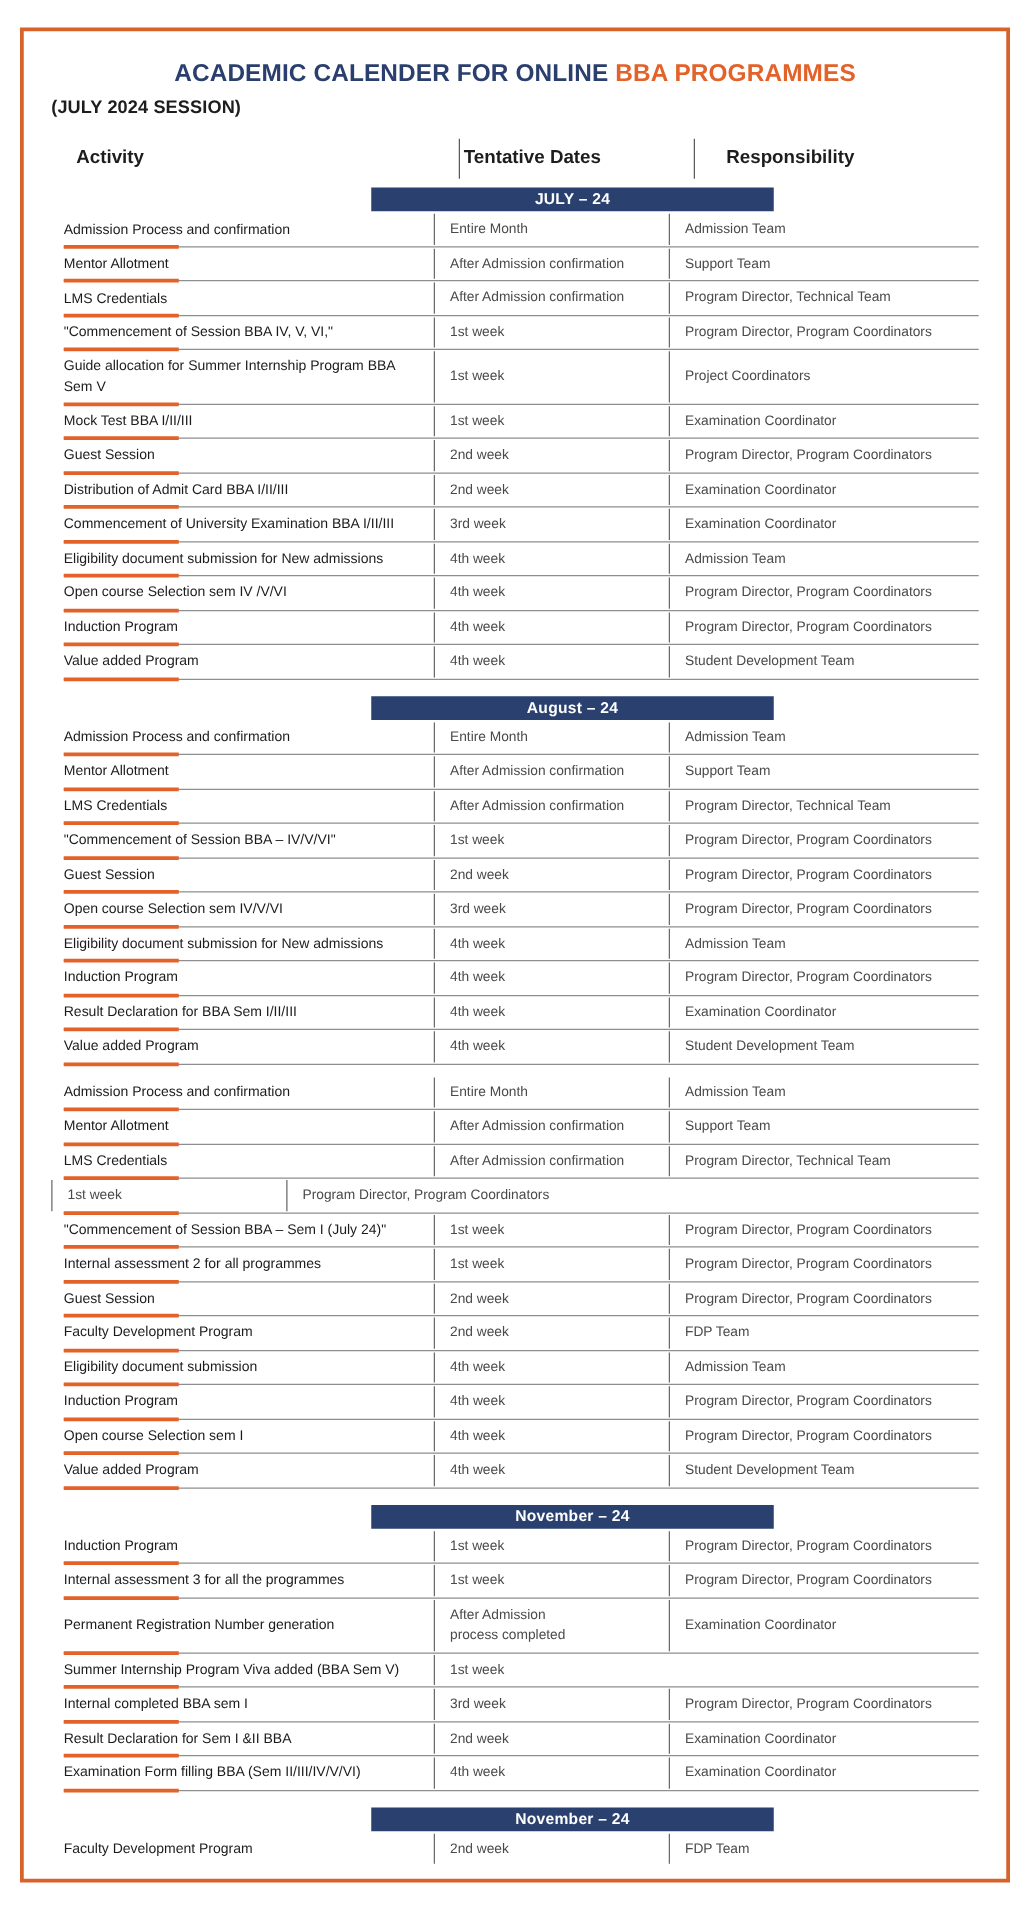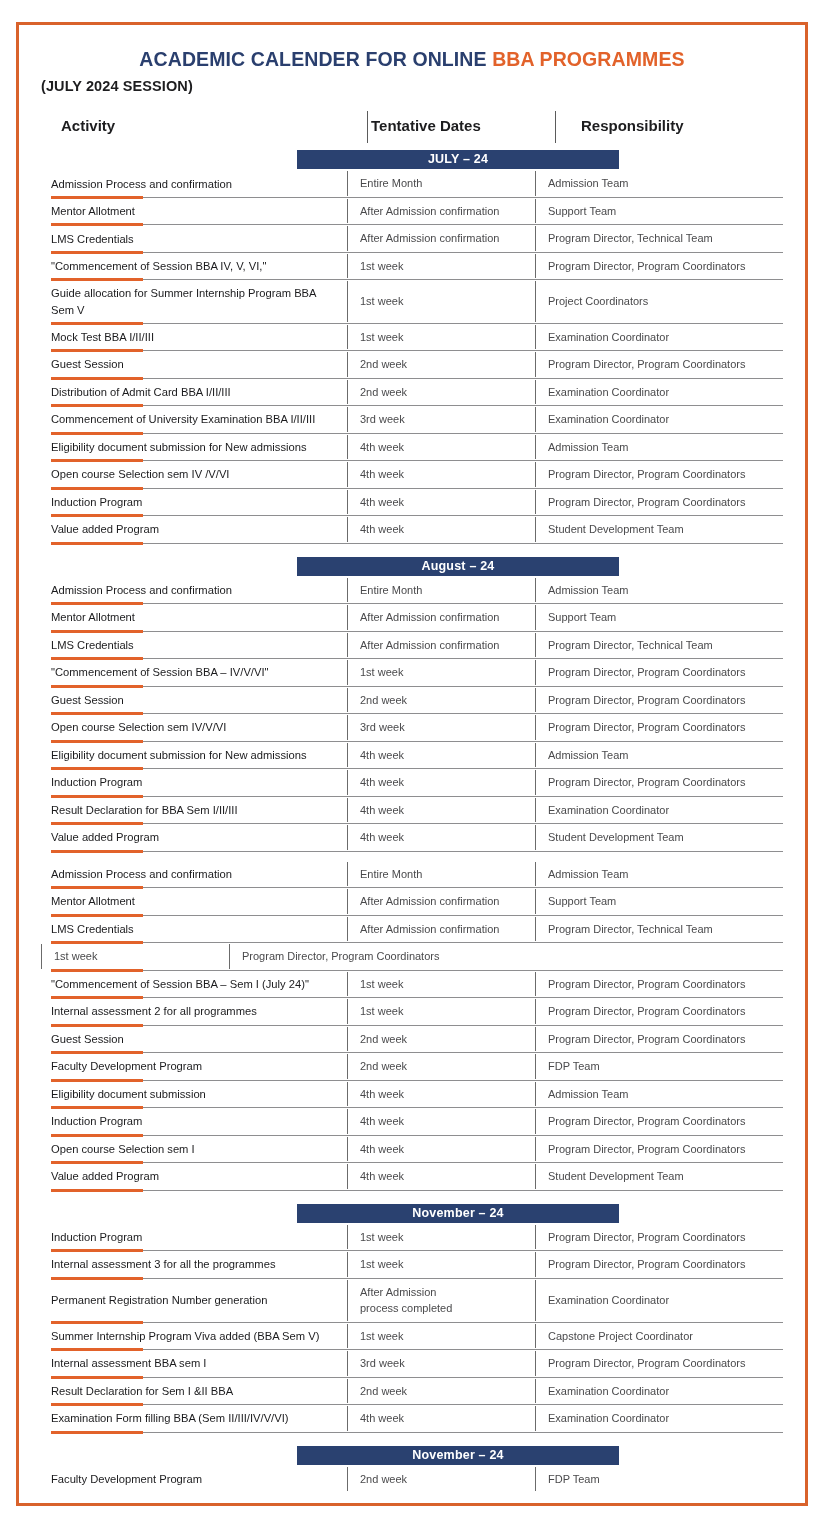--- a/index.html
+++ b/index.html
@@ -703,30 +703,27 @@
           </div>
           <div class="rowsep">
             <div class="gray"></div>
             <div class="orange"></div>
           </div>
           <div class="row">
             <div class="cell-activity">Summer Internship Program Viva added (BBA Sem V)</div>
             <div class="cell-dates">
               <div class="inner" style="white-space: pre-line;">1st week</div>
             </div>
-            <div class="cell-resp">
-              <div class="inner">Capstone Project Coordinator</div>
-            </div>
-          </div>
-          <div class="rowsep">
-            <div class="gray"></div>
-            <div class="orange"></div>
-          </div>
-          <div class="row">
-            <div class="cell-activity">Internal assessment BBA sem I</div>
+          </div>
+          <div class="rowsep">
+            <div class="gray"></div>
+            <div class="orange"></div>
+          </div>
+          <div class="row">
+            <div class="cell-activity">Internal completed BBA sem I</div>
             <div class="cell-dates">
               <div class="inner" style="white-space: pre-line;">3rd week</div>
             </div>
             <div class="cell-resp">
               <div class="inner">Program Director, Program Coordinators</div>
             </div>
           </div>
           <div class="rowsep">
             <div class="gray"></div>
             <div class="orange"></div>

